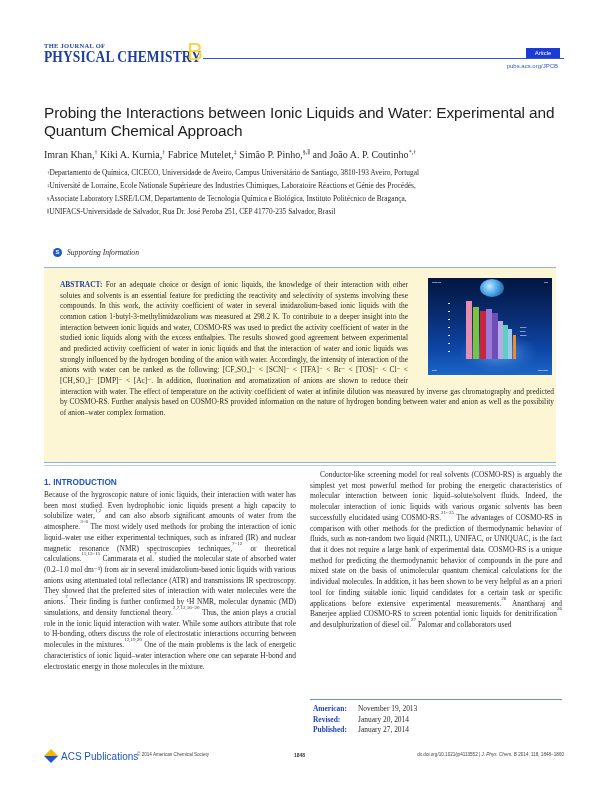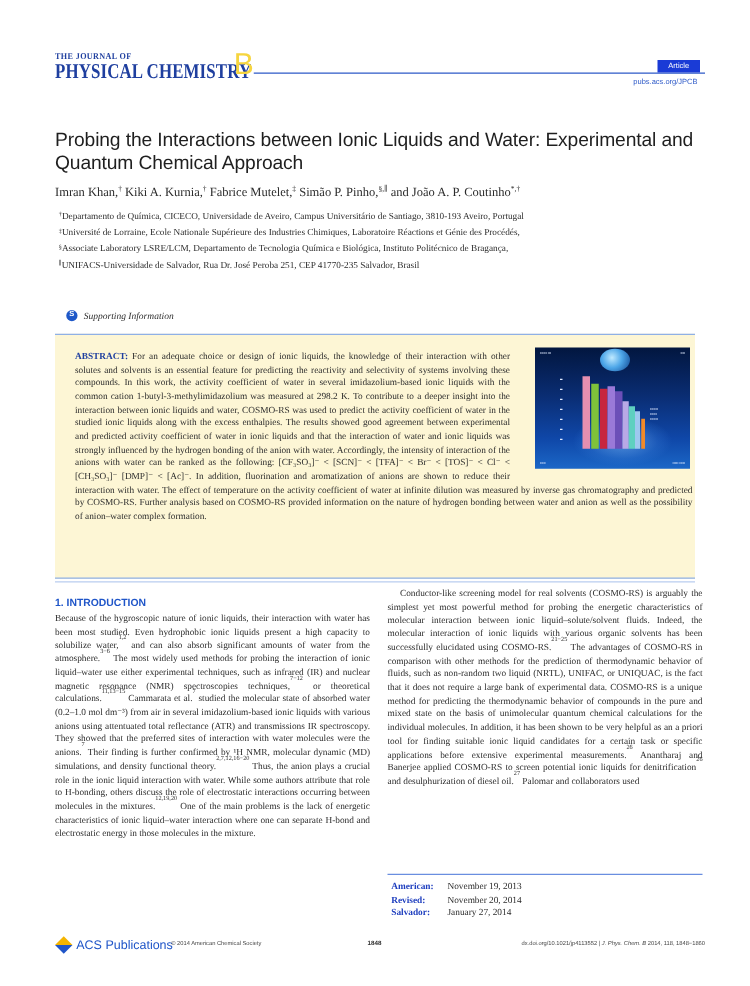--- a/index.html
+++ b/index.html
@@ -162,24 +162,24 @@
 </div>
 
 <div class="dates-rule"></div>
 <div class="dates">
   <div class="row">
       <span class="lbl">American:</span>
       <span>November 19, 2013</span>
     </div>
   <div class="row">
       <span class="lbl">Revised:</span>
-      <span>November 20, 2014</span>
+      <span>January 20, 2014</span>
     </div>
   <div class="row">
-      <span class="lbl">Salvador:</span>
+      <span class="lbl">Published:</span>
       <span>January 27, 2014</span>
     </div>
 </div>
 
 <div class="footer">
   <div class="acs-logo">
     <div class="acs-diamond">
       <div class="top"></div>
         <div class="bottom"></div>
     </div>

